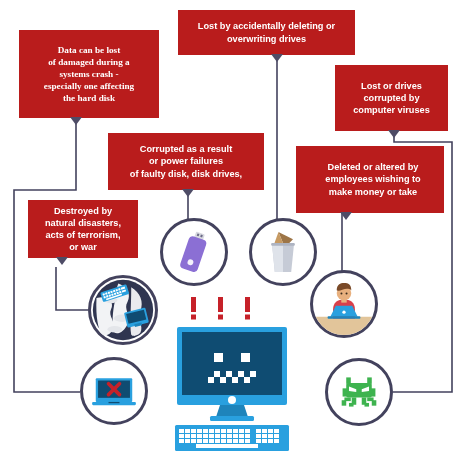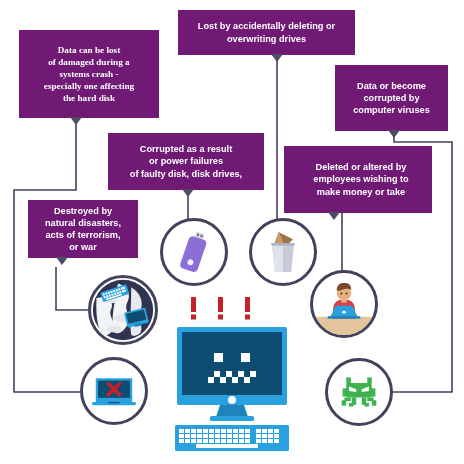--- a/index.html
+++ b/index.html
@@ -11,21 +11,21 @@
     position: relative;
     width: 464px;
     height: 464px;
     background: #ffffff;
     font-family: "Liberation Sans", sans-serif;
     overflow: hidden;
   }
   
   .callout {
     position: absolute;
-    background: #701a75;
+    background: #b91c1c;
     color: #ffffff;
     font-size: 9.2px;
     font-weight: bold;
     line-height: 1.32;
     text-align: center;
     box-sizing: border-box;
     padding: 7px 6px;
     display: flex;
     align-items: center;
     justify-content: center;
@@ -100,37 +100,37 @@
   <div class="callout" style="left:178px; top:10px; width:177px; height:45px;">
     <div>
       <div>Lost by accidentally deleting or</div>
       <div>overwriting drives</div>
     </div>
     <span class="tail" style="left:93px;"></span>
   </div>
 
   <div class="callout" style="left:335px; top:65px; width:113px; height:66px;">
     <div>
-      <div>Data or become</div>
+      <div>Lost or drives</div>
       <div>corrupted by</div>
       <div>computer viruses</div>
     </div>
     <span class="tail" style="left:53px;"></span>
   </div>
 
   <div class="callout" style="left:108px; top:133px; width:156px; height:57px;text-align:center;">
     <div>
       <div>Corrupted as a result</div>
       <div>or power failures</div>
       <div>of faulty disk, disk drives,</div>
     </div>
     <span class="tail" style="left:74px;"></span>
   </div>
 
-  <div class="callout" style="left:284px; top:146px; width:148px; height:67px;padding-left:12px;">
+  <div class="callout" style="left:296px; top:146px; width:148px; height:67px;padding-left:12px;">
     <div>
       <div>Deleted or altered by</div>
       <div>employees wishing to</div>
       <div>make money or take</div>
     </div>
     <span class="tail" style="left:44px;"></span>
   </div>
 
   <div class="callout" style="left:28px; top:200px; width:110px; height:58px;">
     <div>

